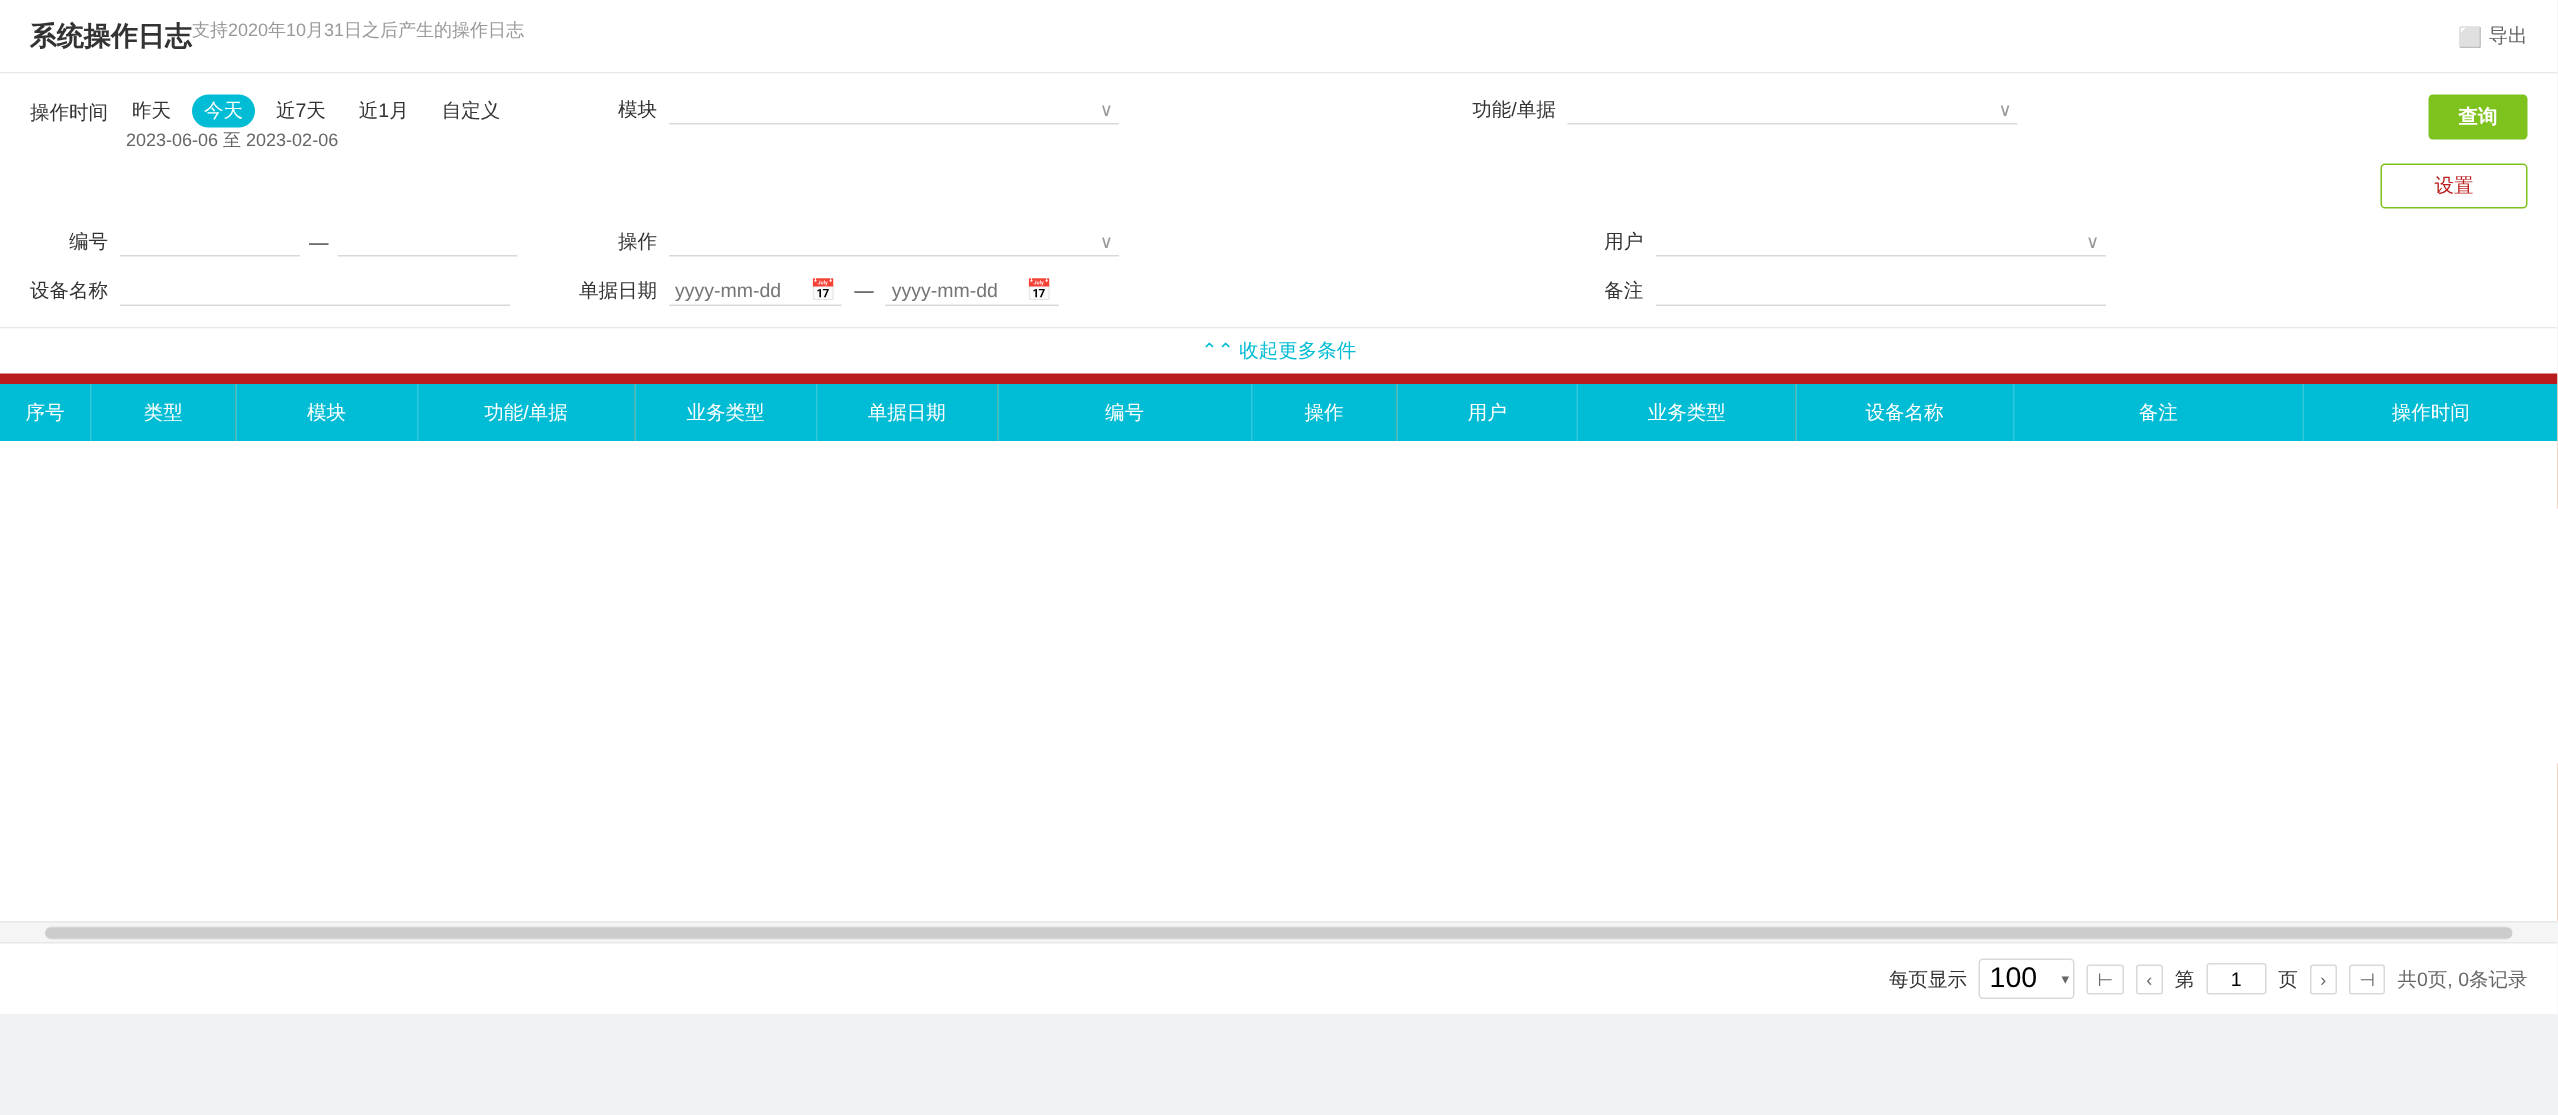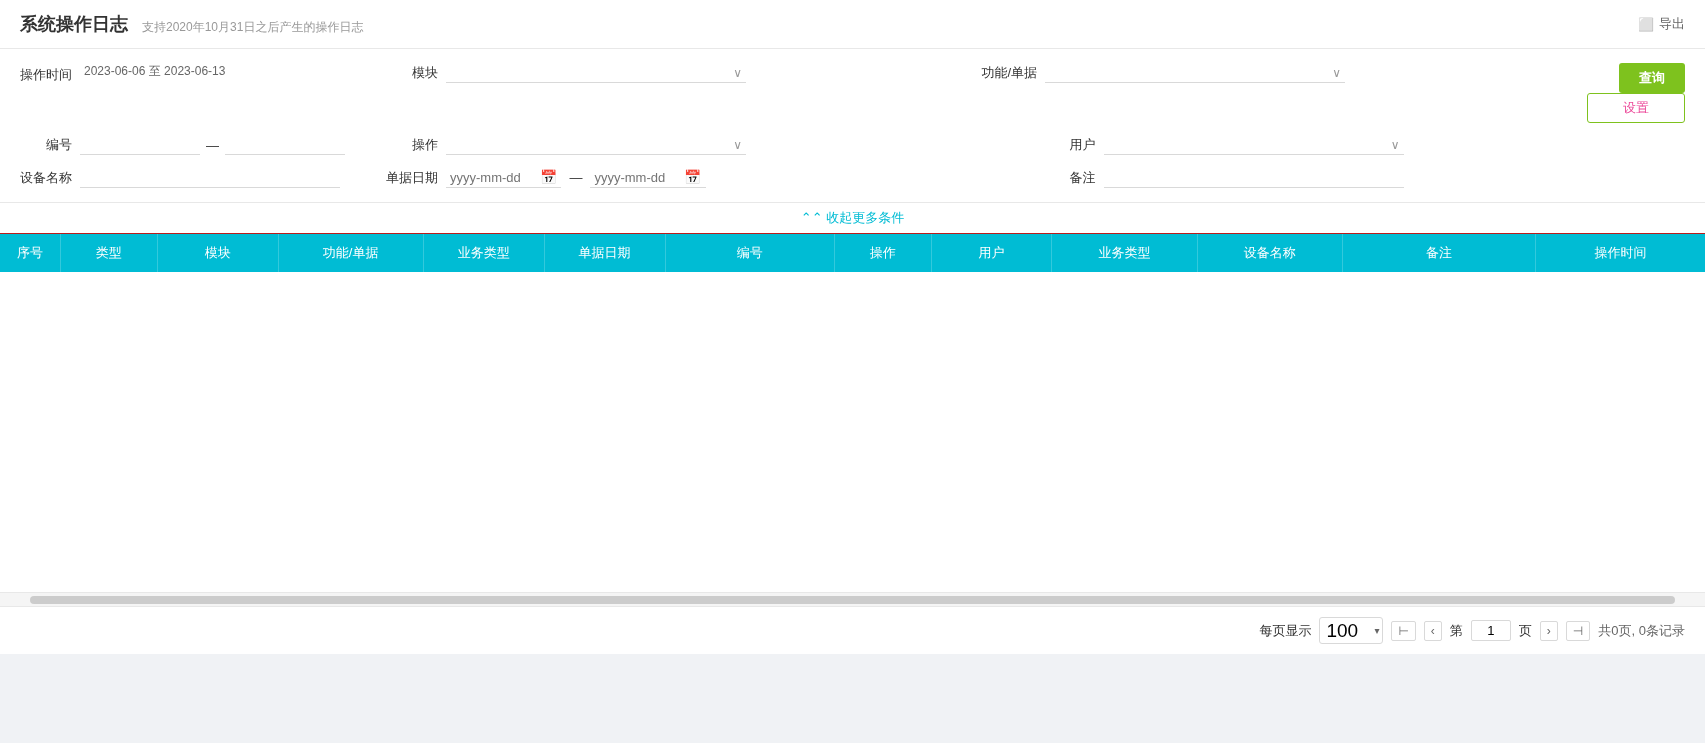--- a/index.html
+++ b/index.html
@@ -15,22 +15,22 @@
       background: #fff;
       padding: 12px 20px;
       display: flex;
       align-items: center;
       justify-content: space-between;
       border-bottom: 1px solid #e8e8e8;
     }
 
     .page-title-area {
       display: flex;
-      align-items: flex-end;
-      gap: 14px;
+      align-items: flex-start;
+      gap: 0;
     }
 
     .page-title {
       font-size: 18px;
       font-weight: bold;
       color: #333;
     }
 
     .page-subtitle {
       font-size: 12px;
@@ -146,44 +146,44 @@
       padding: 6px 20px;
       border-radius: 3px;
       cursor: pointer;
       font-size: 13px;
       font-weight: bold;
       margin-left: 32px;
     }
 
     .settings-btn {
       background: #fff;
-      color: #ec4899;
+      color: #b91c1c;
       border: 1px solid #7ec21e;
       padding: 5px 20px;
       border-radius: 3px;
       cursor: pointer;
       font-size: 13px;
-      margin-top: 0;
+      margin-top: 16px;
     }
 
     .btn-group-right {
       display: flex;
       flex-direction: column;
       align-items: stretch;
       margin-left: 10px;
     }
 
     .collapse-bar {
       text-align: center;
       padding: 6px 0;
       color: #00bcd4;
       cursor: pointer;
       font-size: 13px;
       background: #fff;
-      border-bottom: 1px solid #b91c1c;
+      border-bottom: 7px solid #b91c1c;
     }
 
     .table-container {
       background: #f97316;
       overflow-x: auto;
     }
 
     table {
       width: 100%;
       border-collapse: collapse;
@@ -354,21 +354,28 @@
   </button>
 </div>
 
 <div class="filter-area">
 
   <div style="display:flex; align-items:flex-start; gap:16px; margin-bottom:12px;">
 
     <div style="display:flex; align-items:flex-start; min-width:350px;">
       <span class="filter-label" style="padding-top:3px;">操作时间</span>
       <div>
-        <div class="time-range-text">2023-06-06 至 2023-06-13</div>
+        <div class="time-btns">
+          <button class="time-btn">昨天</button>
+          <button class="time-btn active">今天</button>
+          <button class="time-btn">近7天</button>
+          <button class="time-btn">近1月</button>
+          <button class="time-btn">自定义</button>
+        </div>
+        <div class="time-range-text">2023-06-06 至 2023-02-06</div>
       </div>
     </div>
 
     <div style="display:flex; align-items:center; flex:1;">
       <span class="filter-label">模块</span>
       <div class="filter-select-wrapper wide-select">
         <select>
           <option value=""></option>
         </select>
         <span class="select-arrow">∨</span>

